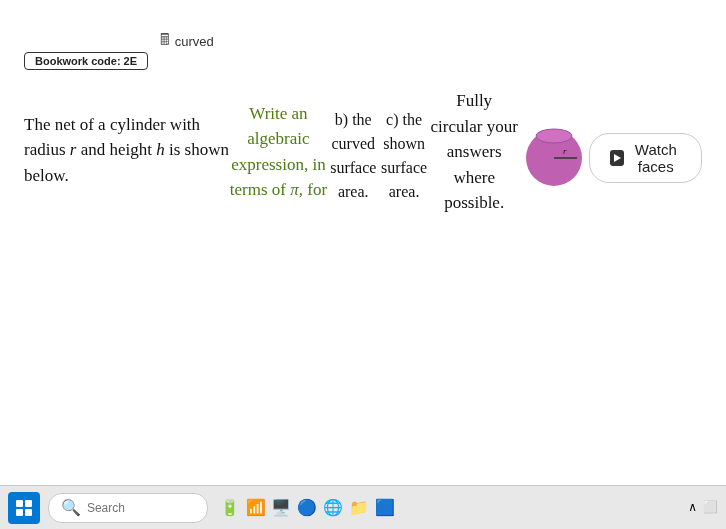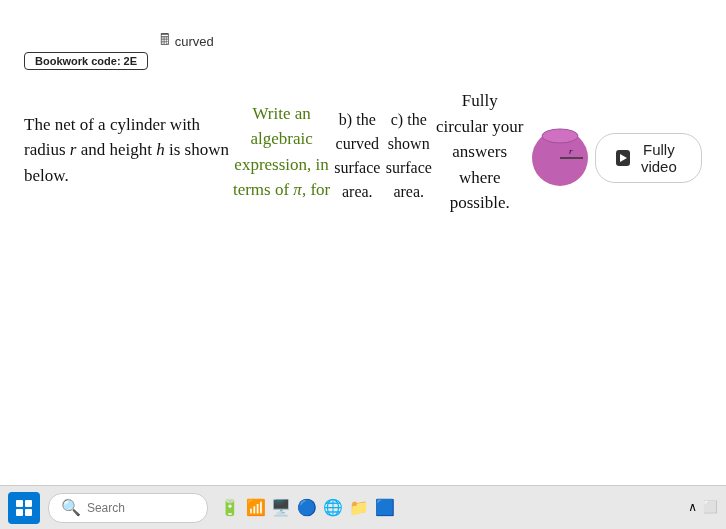--- a/index.html
+++ b/index.html
@@ -244,21 +244,21 @@
         <ellipse cx="35" cy="16" rx="18" ry="7" fill="#d070c0" stroke="#a050a0" stroke-width="1"></ellipse>
 
         <line x1="35" y1="38" x2="58" y2="38" stroke="#333" stroke-width="1.5"></line>
 
         <text x="44" y="34" font-size="9" font-style="italic" fill="#111" font-family="Georgia">r</text>
       </svg>
     </div>
 
     <button class="watch-video-btn">
       <div class="video-icon"></div>
-      <span>Fully video</span>
+      <span>Watch faces</span>
     </button>
   </div>
 </div>
 
 <div class="taskbar">
   <div class="taskbar-start">
     <svg viewBox="0 0 20 20" fill="white" xmlns="http://www.w3.org/2000/svg">
       <rect x="2" y="2" width="7" height="7" rx="1"></rect>
       <rect x="11" y="2" width="7" height="7" rx="1"></rect>
       <rect x="2" y="11" width="7" height="7" rx="1"></rect>

